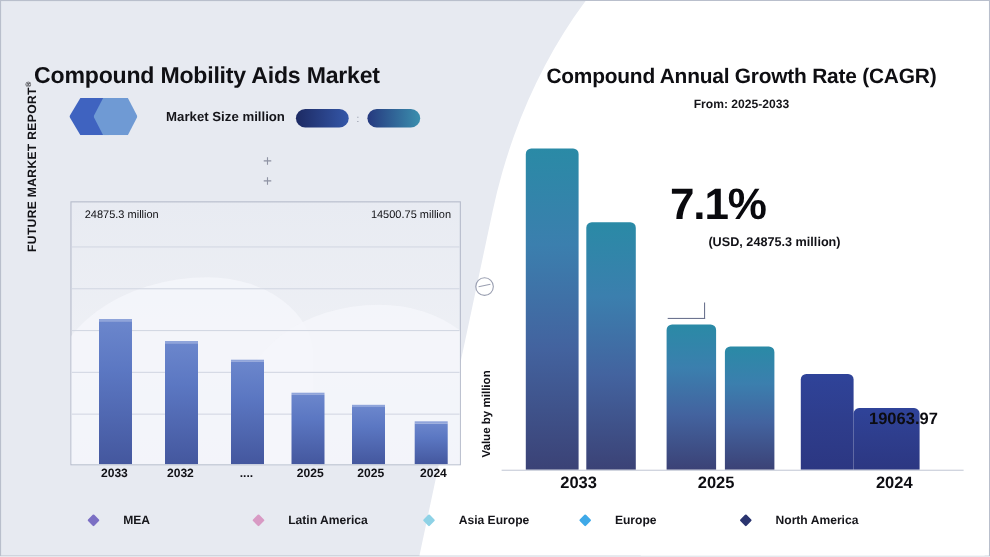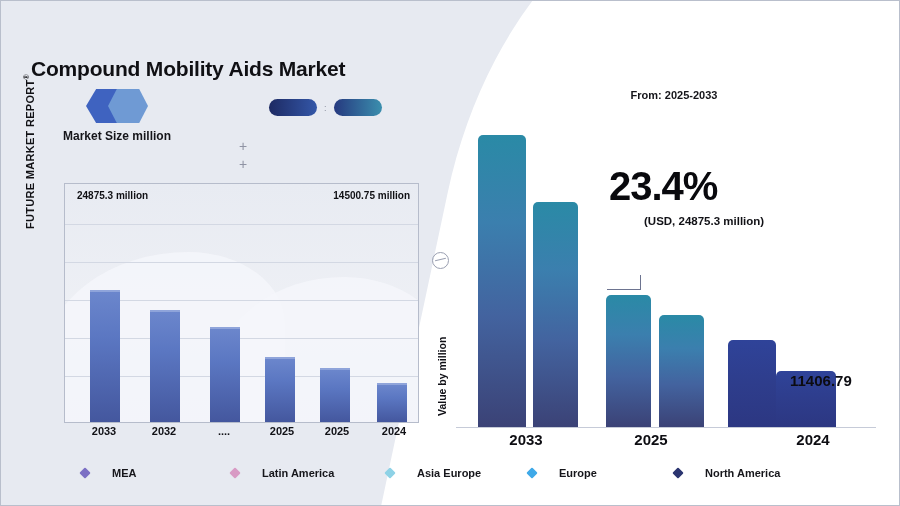--- a/index.html
+++ b/index.html
@@ -35,21 +35,21 @@
     position:absolute;left:455px;top:70px;width:330px;height:400px;
     background:#e3e7f0;border-radius:46% 40% 30% 50%;
     pointer-events:none;
   }
 
   
   .title-left{
     position:absolute;left:30px;top:56px;
     font-size:21px;font-weight:700;color:#101014;letter-spacing:-0.2px;
   }
-  .brandrow{position:absolute;left:62px;top:88px;display:flex;align-items:center;gap:6px;flex-direction:column;}
+  .brandrow{position:absolute;left:62px;top:88px;display:flex;align-items:center;gap:26px;}
   .brandmark{position:relative;width:62px;height:34px;}
   .hexA{
     position:absolute;left:0;top:0;width:46px;height:34px;
     background:#3f63c0;
     clip-path:polygon(22% 0,78% 0,100% 50%,78% 100%,22% 100%,0 50%);
   }
   .hexB{
     position:absolute;left:22px;top:0;width:40px;height:34px;
     background:#6f9ad4;
     clip-path:polygon(22% 0,78% 0,100% 50%,78% 100%,22% 100%,0 50%);
@@ -99,21 +99,21 @@
   }
   .gline{position:absolute;left:0;right:0;height:1px;background:#d3d8e3;}
 
   .bars-left{position:absolute;left:0;top:0;right:0;bottom:0;}
   .bar-l{
     position:absolute;bottom:0;width:30px;
     background:linear-gradient(180deg,#6b86cc 0%,#5b77c2 35%,#44579e 100%);
     border-top:2px solid #8fa4da;
   }
   .topnum{
-    position:absolute;top:6px;font-size:10px;font-weight:700;color:#101014;
+    position:absolute;top:6px;font-size:10px;font-weight:400;color:#101014;
   }
 
   .xaxis-left{
     position:absolute;left:63px;top:424px;width:355px;height:22px;
   }
   .xtick{
     position:absolute;font-size:11px;font-weight:700;color:#111116;
     text-align:center;transform:translateX(-50%);
   }
 
@@ -271,36 +271,37 @@
     <div class="leg-item" style="width:146px">
       <span class="leg-dot" style="background:#3fa9e8"></span>
       <span class="leg-lbl">Europe</span>
     </div>
     <div class="leg-item">
       <span class="leg-dot" style="background:#2b3570"></span>
       <span class="leg-lbl">North America</span>
     </div>
   </div>
 
+  <div class="title-right">Compound Annual Growth Rate (CAGR)</div>
   <div class="sub-right">From: 2025-2033</div>
-  <div class="cagr">23.4%</div>
+  <div class="cagr">7.1%</div>
   <div class="cagr-sub">(USD, 24875.3 million)</div>
   <div class="ylabel-right">Value by million</div>
 
   <div class="bars-right">
     <div class="bar-r grad-teal" style="left:22px;  width:48px; height:292px;"></div>
     <div class="bar-r grad-teal" style="left:77px;  width:45px; height:225px;"></div>
     <div class="bar-r grad-teal" style="left:150px; width:45px; height:132px;"></div>
     <div class="bar-r grad-teal" style="left:203px; width:45px; height:112px;"></div>
     <div class="bar-r grad-navy" style="left:272px; width:48px; height:87px;"></div>
     <div class="bar-r grad-navy" style="left:320px; width:60px; height:56px;"></div>
   </div>
 
   <div class="tickmark"></div>
   <div class="axisline"></div>
 
-  <div class="valnum">11406.79</div>
+  <div class="valnum">19063.97</div>
 
   <div class="xtick-r" style="left:525px">2033</div>
   <div class="xtick-r" style="left:650px">2025</div>
   <div class="xtick-r" style="left:812px">2024</div>
 
 </div>
 
 </body></html>

